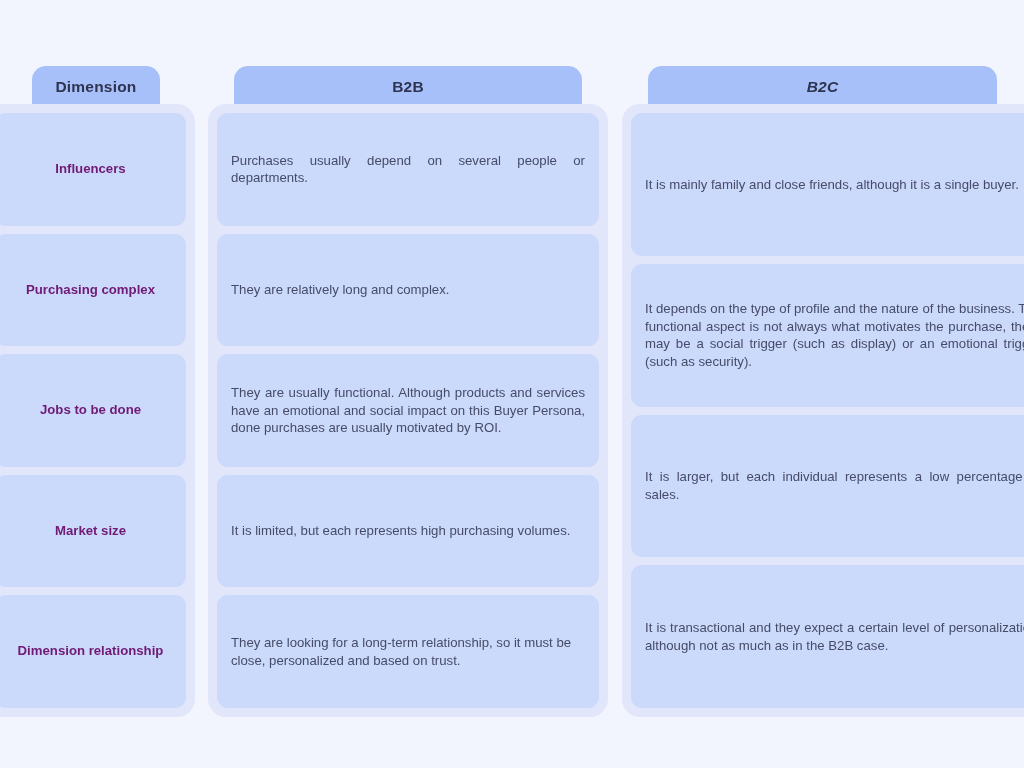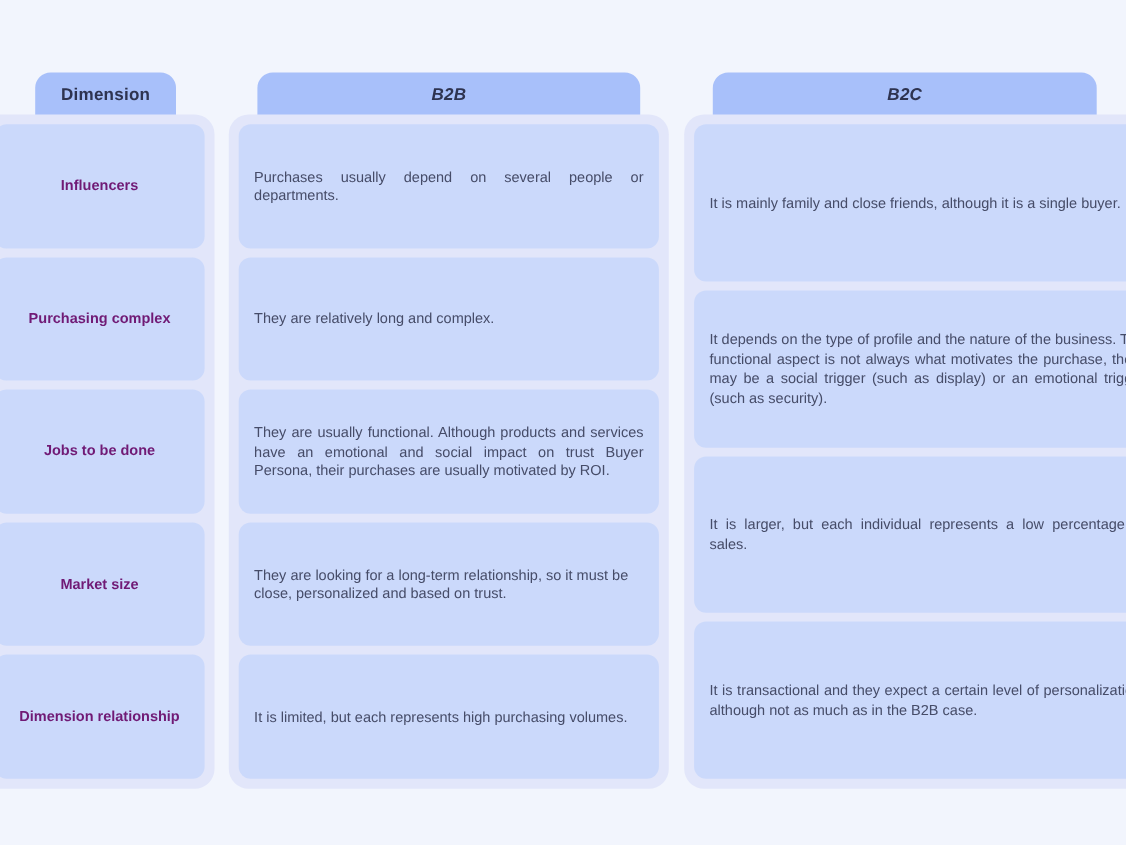--- a/index.html
+++ b/index.html
@@ -71,21 +71,20 @@
   }
 
   .tab-dimension {
     left: 32px;
     width: 128px;
   }
 
   .tab-b2b {
     left: 234px;
     width: 348px;
-    font-style: italic;
   }
 
   .tab-b2c {
     left: 648px;
     width: 349px;
     font-style: italic;
   }
 
   
   .cell {
@@ -163,27 +162,27 @@
   </div>
 
   <div class="column col-b2b">
     <div class="cell cell-body">
       <span class="cell-text">Purchases usually depend on several people or departments.</span>
     </div>
     <div class="cell cell-body">
       <span class="cell-text flush">They are relatively long and complex.</span>
     </div>
     <div class="cell cell-body">
-      <span class="cell-text">They are usually functional. Although products and services have an emotional and social impact on trust Buyer Persona, their purchases are usually motivated by ROI.</span>
+      <span class="cell-text">They are usually functional. Although products and services have an emotional and social impact on this Buyer Persona, done purchases are usually motivated by ROI.</span>
+    </div>
+    <div class="cell cell-body">
+      <span class="cell-text flush">It is limited, but each represents high purchasing volumes.</span>
     </div>
     <div class="cell cell-body">
       <span class="cell-text flush">They are looking for a long-term relationship, so it must be close, personalized and based on trust.</span>
-    </div>
-    <div class="cell cell-body">
-      <span class="cell-text flush">It is limited, but each represents high purchasing volumes.</span>
     </div>
   </div>
 
   <div class="column col-b2c">
     <div class="cell cell-body">
       <span class="cell-text flush">It is mainly family and close friends, although it is a single buyer.</span>
     </div>
     <div class="cell cell-body">
       <span class="cell-text">It depends on the type of profile and the nature of the business. The functional aspect is not always what motivates the purchase, there may be a social trigger (such as display) or an emotional trigger (such as security).</span>
     </div>

